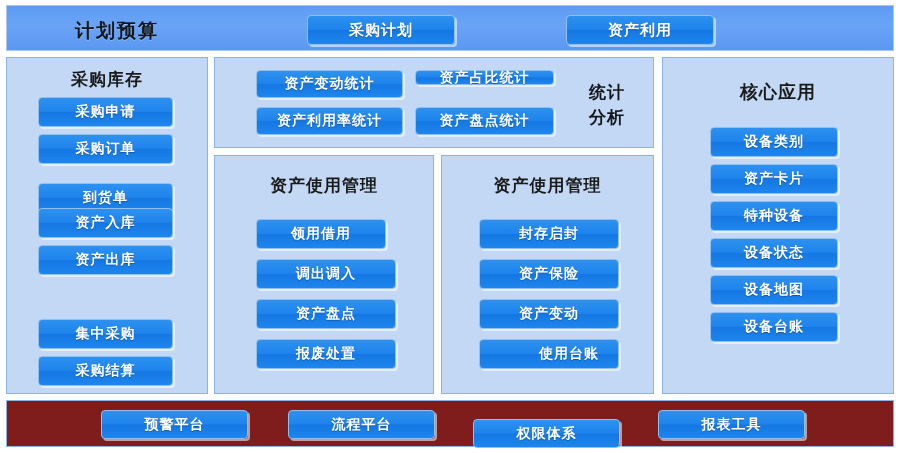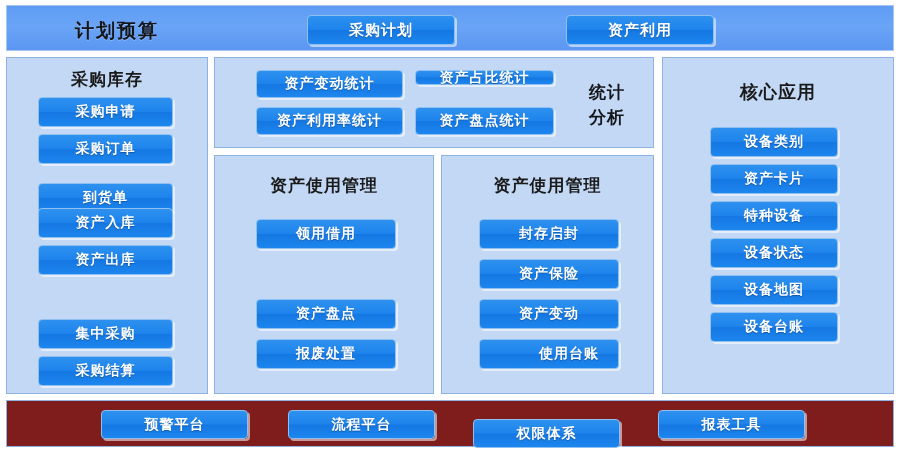--- a/index.html
+++ b/index.html
@@ -138,21 +138,22 @@
   </div>
 
   <div id="stat-label">
     <div>统计</div>
     <div>分析</div>
   </div>
 
   <div class="panel" style="left:214px; top:155px; width:220px; height:239px;">
     <div class="panel-title" style="top:18px; font-size:17px;">资产使用管理</div>
 
-    <div class="btn md" style="left:41px; top:63px; width:140px; height:30px;">领用借用</div>
+    <div class="btn md" style="left:41px; top:63px; width:130px; height:30px;">领用借用</div>
+    <div class="btn md" style="left:41px; top:103px; width:140px; height:30px;">调出调入</div>
     <div class="btn md" style="left:41px; top:143px; width:140px; height:30px;">资产盘点</div>
     <div class="btn md" style="left:41px; top:183px; width:140px; height:30px;">报废处置</div>
   </div>
 
   <div class="panel" style="left:441px; top:155px; width:213px; height:239px;">
     <div class="panel-title" style="top:18px; font-size:17px;">资产使用管理</div>
 
     <div class="btn md" style="left:37px; top:63px; width:140px; height:30px;">封存启封</div>
     <div class="btn md" style="left:37px; top:103px; width:140px; height:30px;">资产保险</div>
     <div class="btn md" style="left:37px; top:143px; width:140px; height:30px;">资产变动</div>

